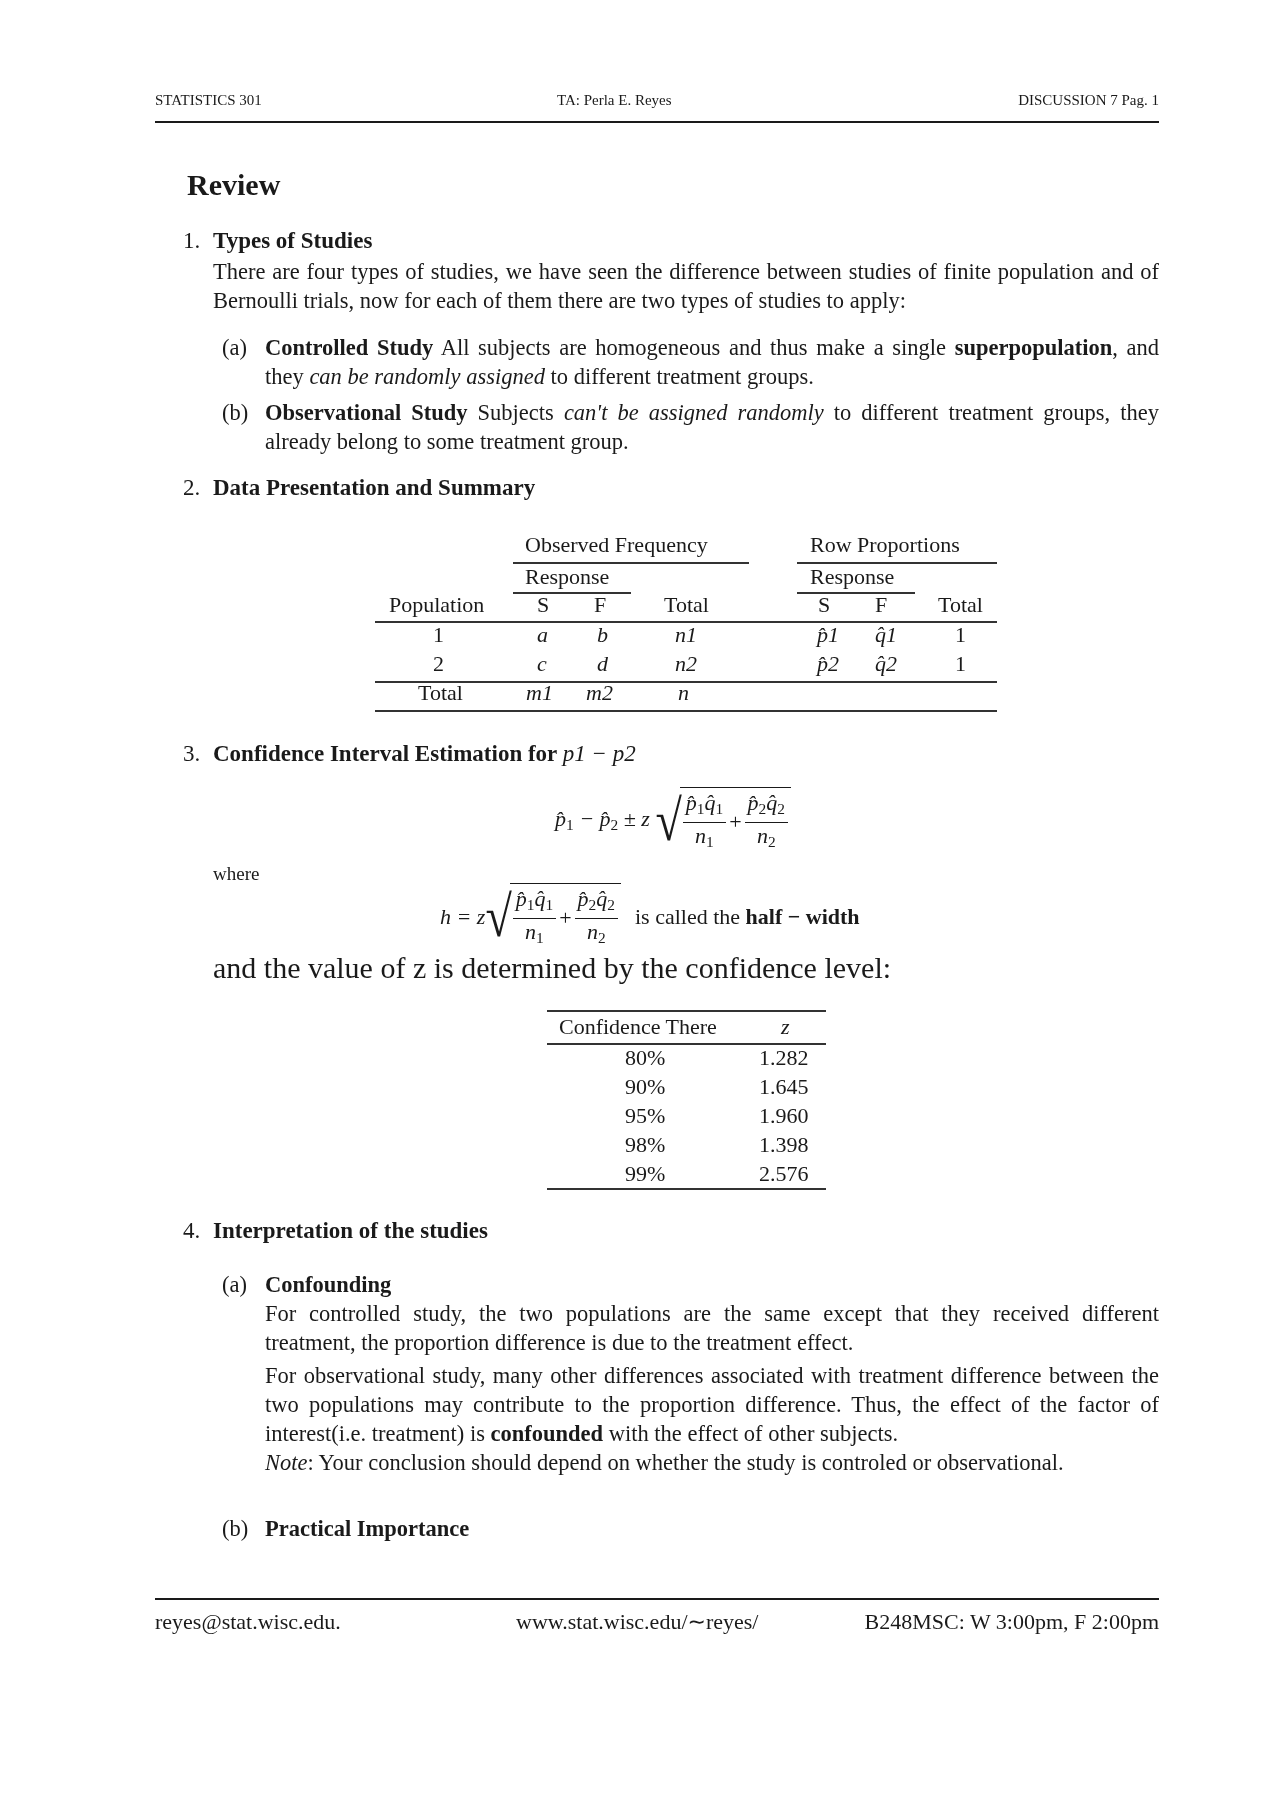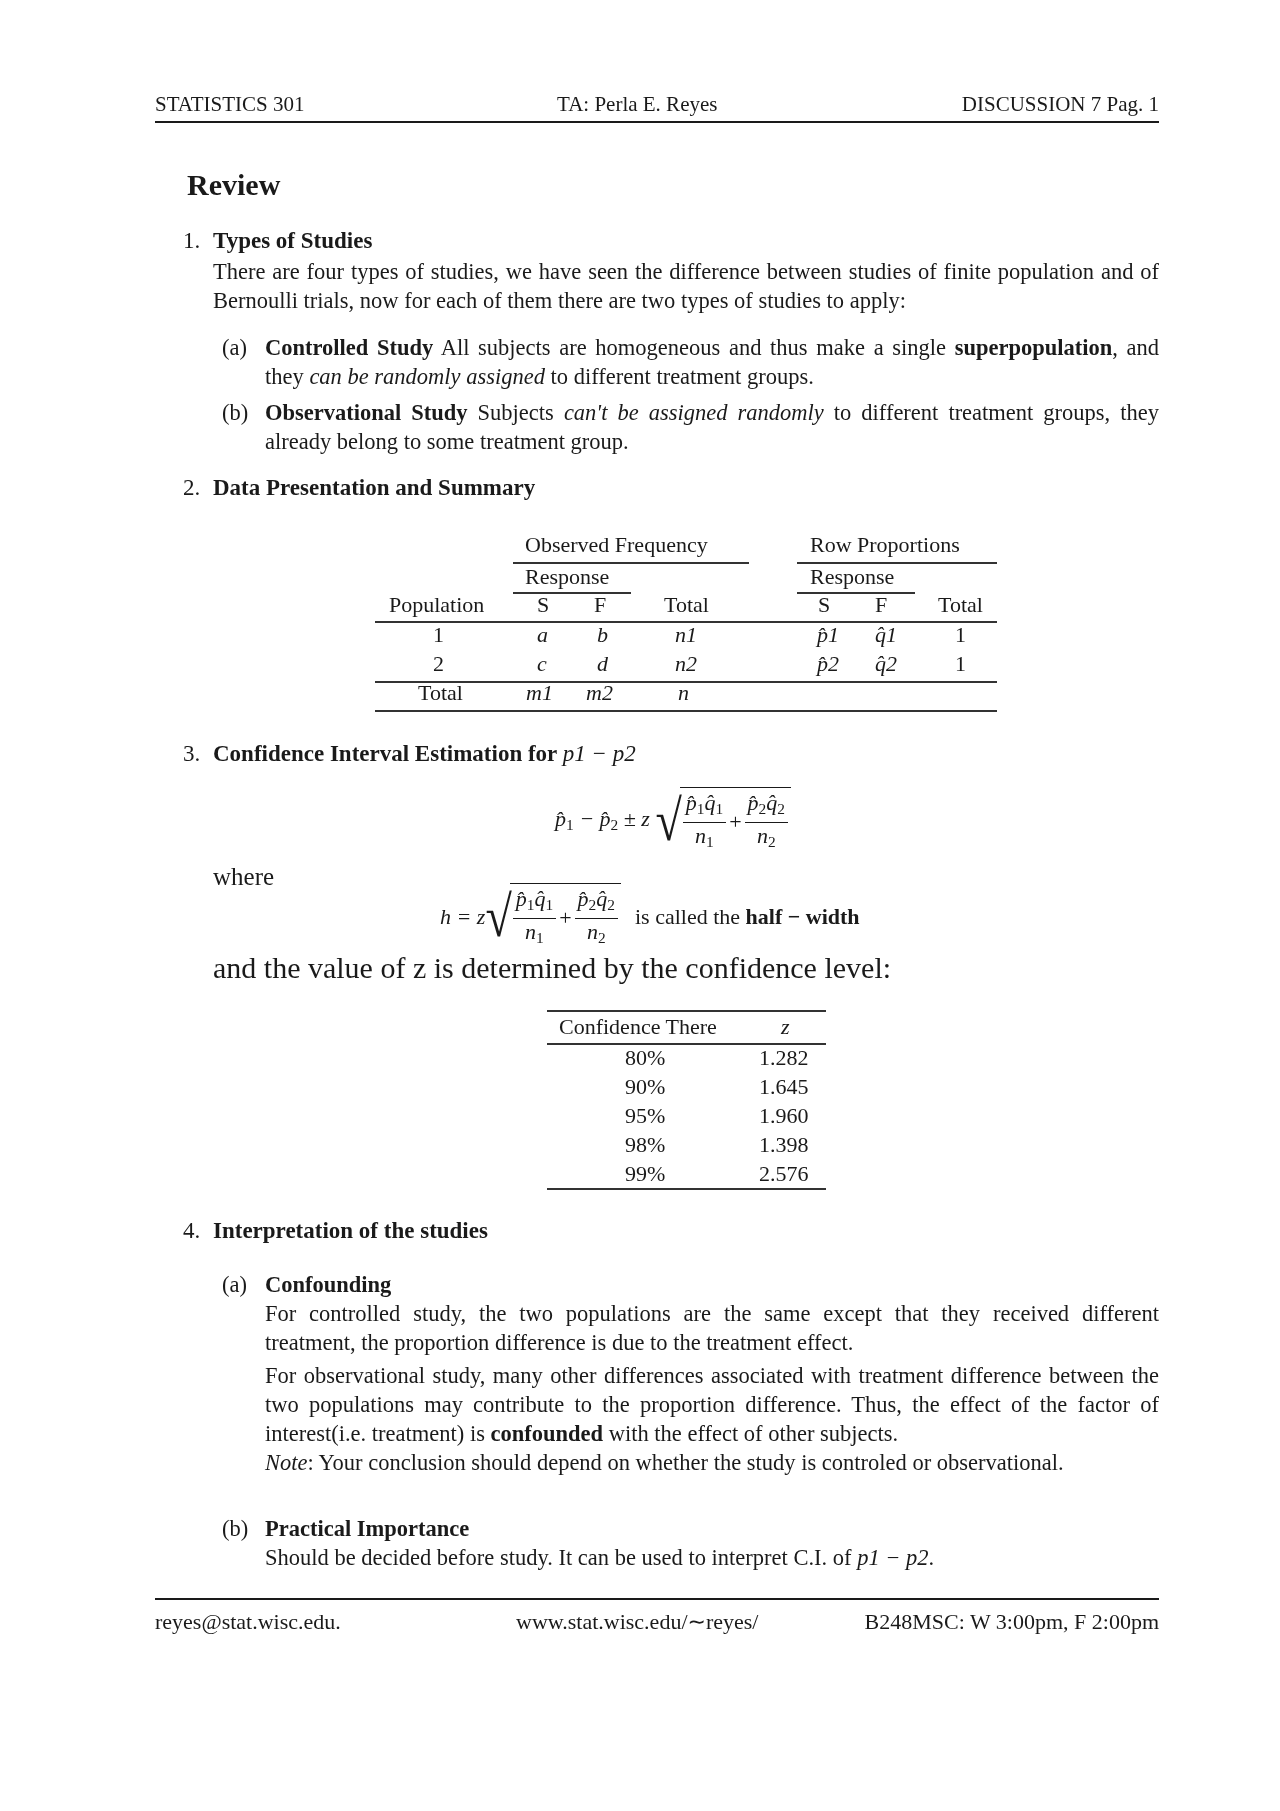--- a/index.html
+++ b/index.html
@@ -1,20 +1,20 @@
 <!DOCTYPE html>
 <html><head>
 <meta charset="utf-8">
 <style>
   html, body { margin:0; padding:0; background:#ffffff; }
   body { width:1280px; height:1811px; position:relative; overflow:hidden;
          font-family:"DejaVu Serif","Liberation Serif",serif; color:#1a1a1a; }
   .page { position:absolute; left:0; top:0; width:1280px; height:1811px; font-family:"Liberation Serif",serif; font-size:23px; }
   .abs { position:absolute; white-space:nowrap; }
-  .hdr { top:92px; font-size:21px; }
+  .hdr { top:92px; font-size:15px; }
   .rule { position:absolute; left:155px; width:1004px; background:#1a1a1a; }
   b, .b { font-weight:bold; }
   i, .i { font-style:italic; }
   .h1 { left:155px; top:168px; font-size:30px; font-weight:bold;margin-left:32px; }
   .sec { font-weight:bold; font-size:23px; }
   .sec .num { font-weight:normal; display:inline-block; width:30px; }
   .para { position:absolute; left:213px; width:946px; line-height:29px; text-align:justify; font-size:22.5px; }
   .sub { position:absolute; left:222px; width:937px; line-height:29px; font-size:22.5px; }
   .sub .lbl { position:absolute; left:0; top:0; }
   .sub .body { margin-left:43px; text-align:justify; }
@@ -117,21 +117,21 @@
             <span class="d">n<sub class="s">1</sub></span>
           </span> +
       <span class="frac math">
             <span class="n">p̂<sub class="s">2</sub>q̂<sub class="s">2</sub></span>
             <span class="d">n<sub class="s">2</sub></span>
           </span>
     </span>
       </span>
   </div>
 
-  <div class="abs" style="left:213px;top:863px;font-size:25px;">where</div>
+  <div class="abs" style="left:213px;top:863px;font-size:19px;">where</div>
 
   <div class="abs" style="left:440px;top:883px;font-size:22px;display:flex;align-items:center;">
     <span class="math">h = z</span>
     <span class="sqrt">
         <span class="rad">√</span>
         <span class="under">
       <span class="frac math">
             <span class="n">p̂<sub class="s">1</sub>q̂<sub class="s">1</sub></span>
             <span class="d">n<sub class="s">1</sub></span>
           </span> +
@@ -179,21 +179,20 @@
       <div>For controlled study, the two populations are the same except that they received different treatment, the proportion difference is due to the treatment effect.</div>
       <div style="margin-top:4px;"><span>For observational study, many other differences associated with treatment difference between the two populations may contribute to the proportion difference. Thus, the effect of the factor of interest(i.e. treatment) is </span><b>confounded</b><span> with the effect of other subjects.</span></div>
       <div><i>Note</i><span>: Your conclusion should depend on whether the study is controled or observational.</span></div>
     </div>
   </div>
 
   <div class="sub" style="top:1514px;">
     <span class="lbl">(b)</span>
     <div class="body">
       <b>Practical Importance</b>
-      <div><span>Should be decided before study. It can be used to interpret C.I. of </span><span class="math">p1 − p2</span>.</div>
     </div>
   </div>
 
   <div class="rule" style="top:1598px;height:1.5px;"></div>
   <div class="abs" style="left:155px;top:1609px;font-size:22px;">reyes@stat.wisc.edu.</div>
   <div class="abs" style="left:516px;top:1609px;font-size:22px;">www.stat.wisc.edu/∼reyes/</div>
   <div class="abs" style="right:121px;top:1609px;font-size:22px;">B248MSC: W 3:00pm, F 2:00pm</div>
 </div>
 
 </body></html>

